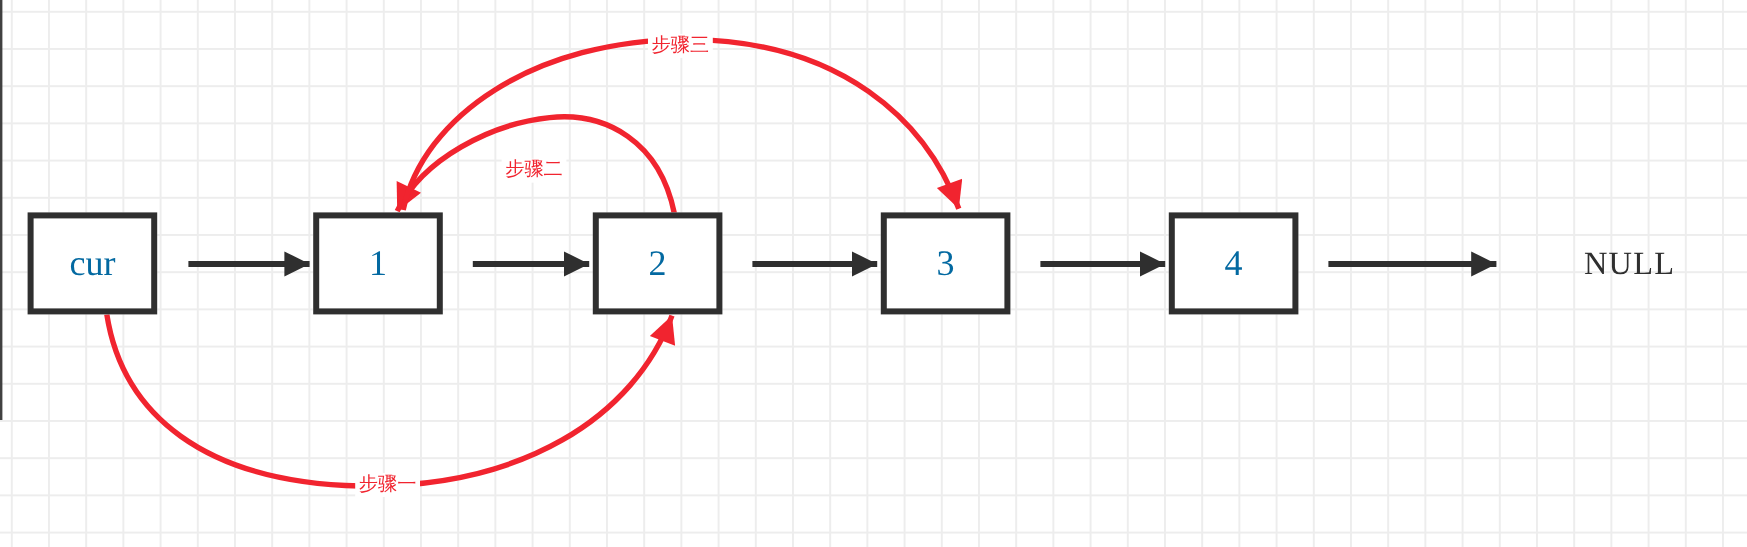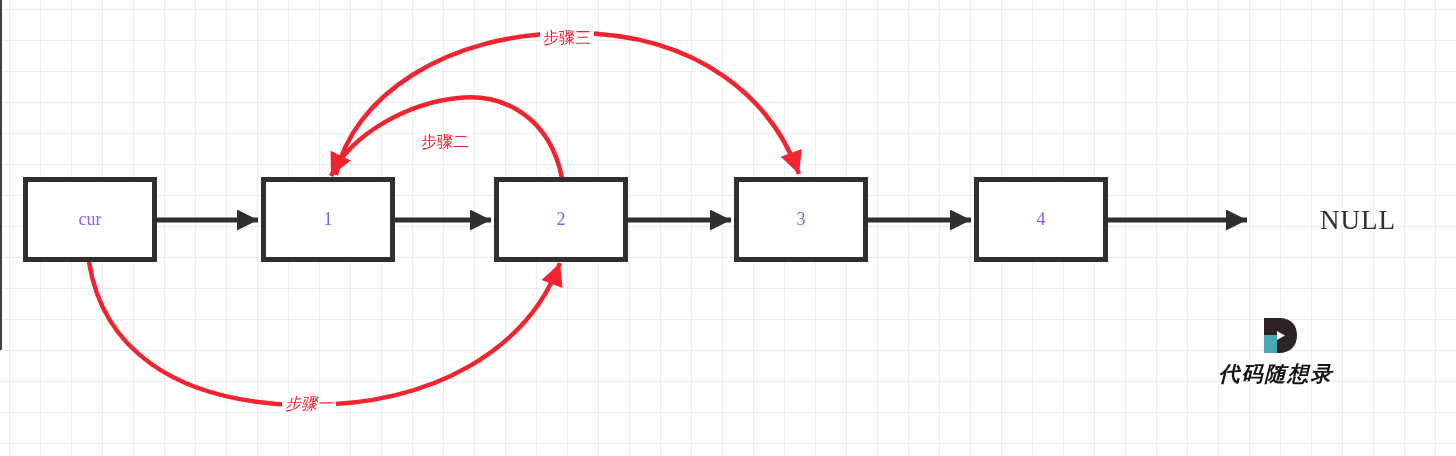--- a/index.html
+++ b/index.html
@@ -15,26 +15,26 @@
     background-size:31px 31px;
     background-position:9px 9px;
   }
   .edge-bar{
     position:absolute;left:0;top:0;width:2px;height:350px;
     background:#414141;
   }
   svg.overlay{position:absolute;left:0;top:0;}
   .node{
     position:absolute;
-    width:134px;height:85px;
+    width:108px;height:85px;
     box-sizing:border-box;
     border:5px solid #2f2f2f;
     background:#ffffff;
     display:flex;align-items:center;justify-content:center;
-    font-size:18px;color:#8b5cf6;
+    font-size:30px;color:#0369a1;
   }
   .node-cur{left:23px;top:177px;}
   .node-1{left:261px;top:177px;}
   .node-2{left:494px;top:177px;}
   .node-3{left:734px;top:177px;}
   .node-4{left:974px;top:177px;}
   .null-label{
     position:absolute;left:1358px;top:220px;
     transform:translate(-50%,-50%);
     font-size:27px;color:#2f2f2f;letter-spacing:1px;font-family:Liberation Serif, serif;
@@ -42,21 +42,21 @@
   .step-label{
     position:absolute;
     transform:translate(-50%,-50%);
     background:#ffffff;
     color:#f1242f;
     font-size:16px;
     line-height:1.1;
     padding:1px 3px;
     white-space:nowrap;
   }
-  .step-1{left:309px;top:404px;font-style:italic;}
+  .step-1{left:323px;top:404px;}
   .step-2{left:445px;top:114px;margin-top:28px;}
   .step-3{left:567px;top:38px;}
   .logo{position:absolute;left:1206px;top:316px;width:140px;text-align:center;}
   .logo-d{display:block;margin:0 auto;}
   .logo-text{
     display:block;margin-top:2px;
     font-size:21px;font-weight:bold;font-style:italic;
     color:#151515;letter-spacing:2px;
     font-family:"Liberation Serif", serif;
   }
@@ -104,23 +104,14 @@
   <div class="node node-4">
     <span>4</span>
   </div>
 
   <span class="null-label">NULL</span>
 
   <span class="step-label step-1">步骤一</span>
   <span class="step-label step-2">步骤二</span>
   <span class="step-label step-3">步骤三</span>
 
-  <div class="logo">
-    <svg class="logo-d" width="45" height="42" viewBox="0 0 45 42">
-      <rect x="10" y="2" width="13" height="17" fill="#2d2226"></rect>
-      <rect x="10" y="19" width="13" height="18" fill="#4ba7b6"></rect>
-      <path d="M23,2 h2 c13,0 18,8 18,17.5 C43,29 37,37 25,37 h-2 z" fill="#2d2226"></path>
-      <path d="M23,15 L31,19.5 L23,24 z" fill="#ffffff"></path>
-    </svg>
-    <span class="logo-text">代码随想录</span>
-  </div>
 
 </div>
 
 </body></html>

